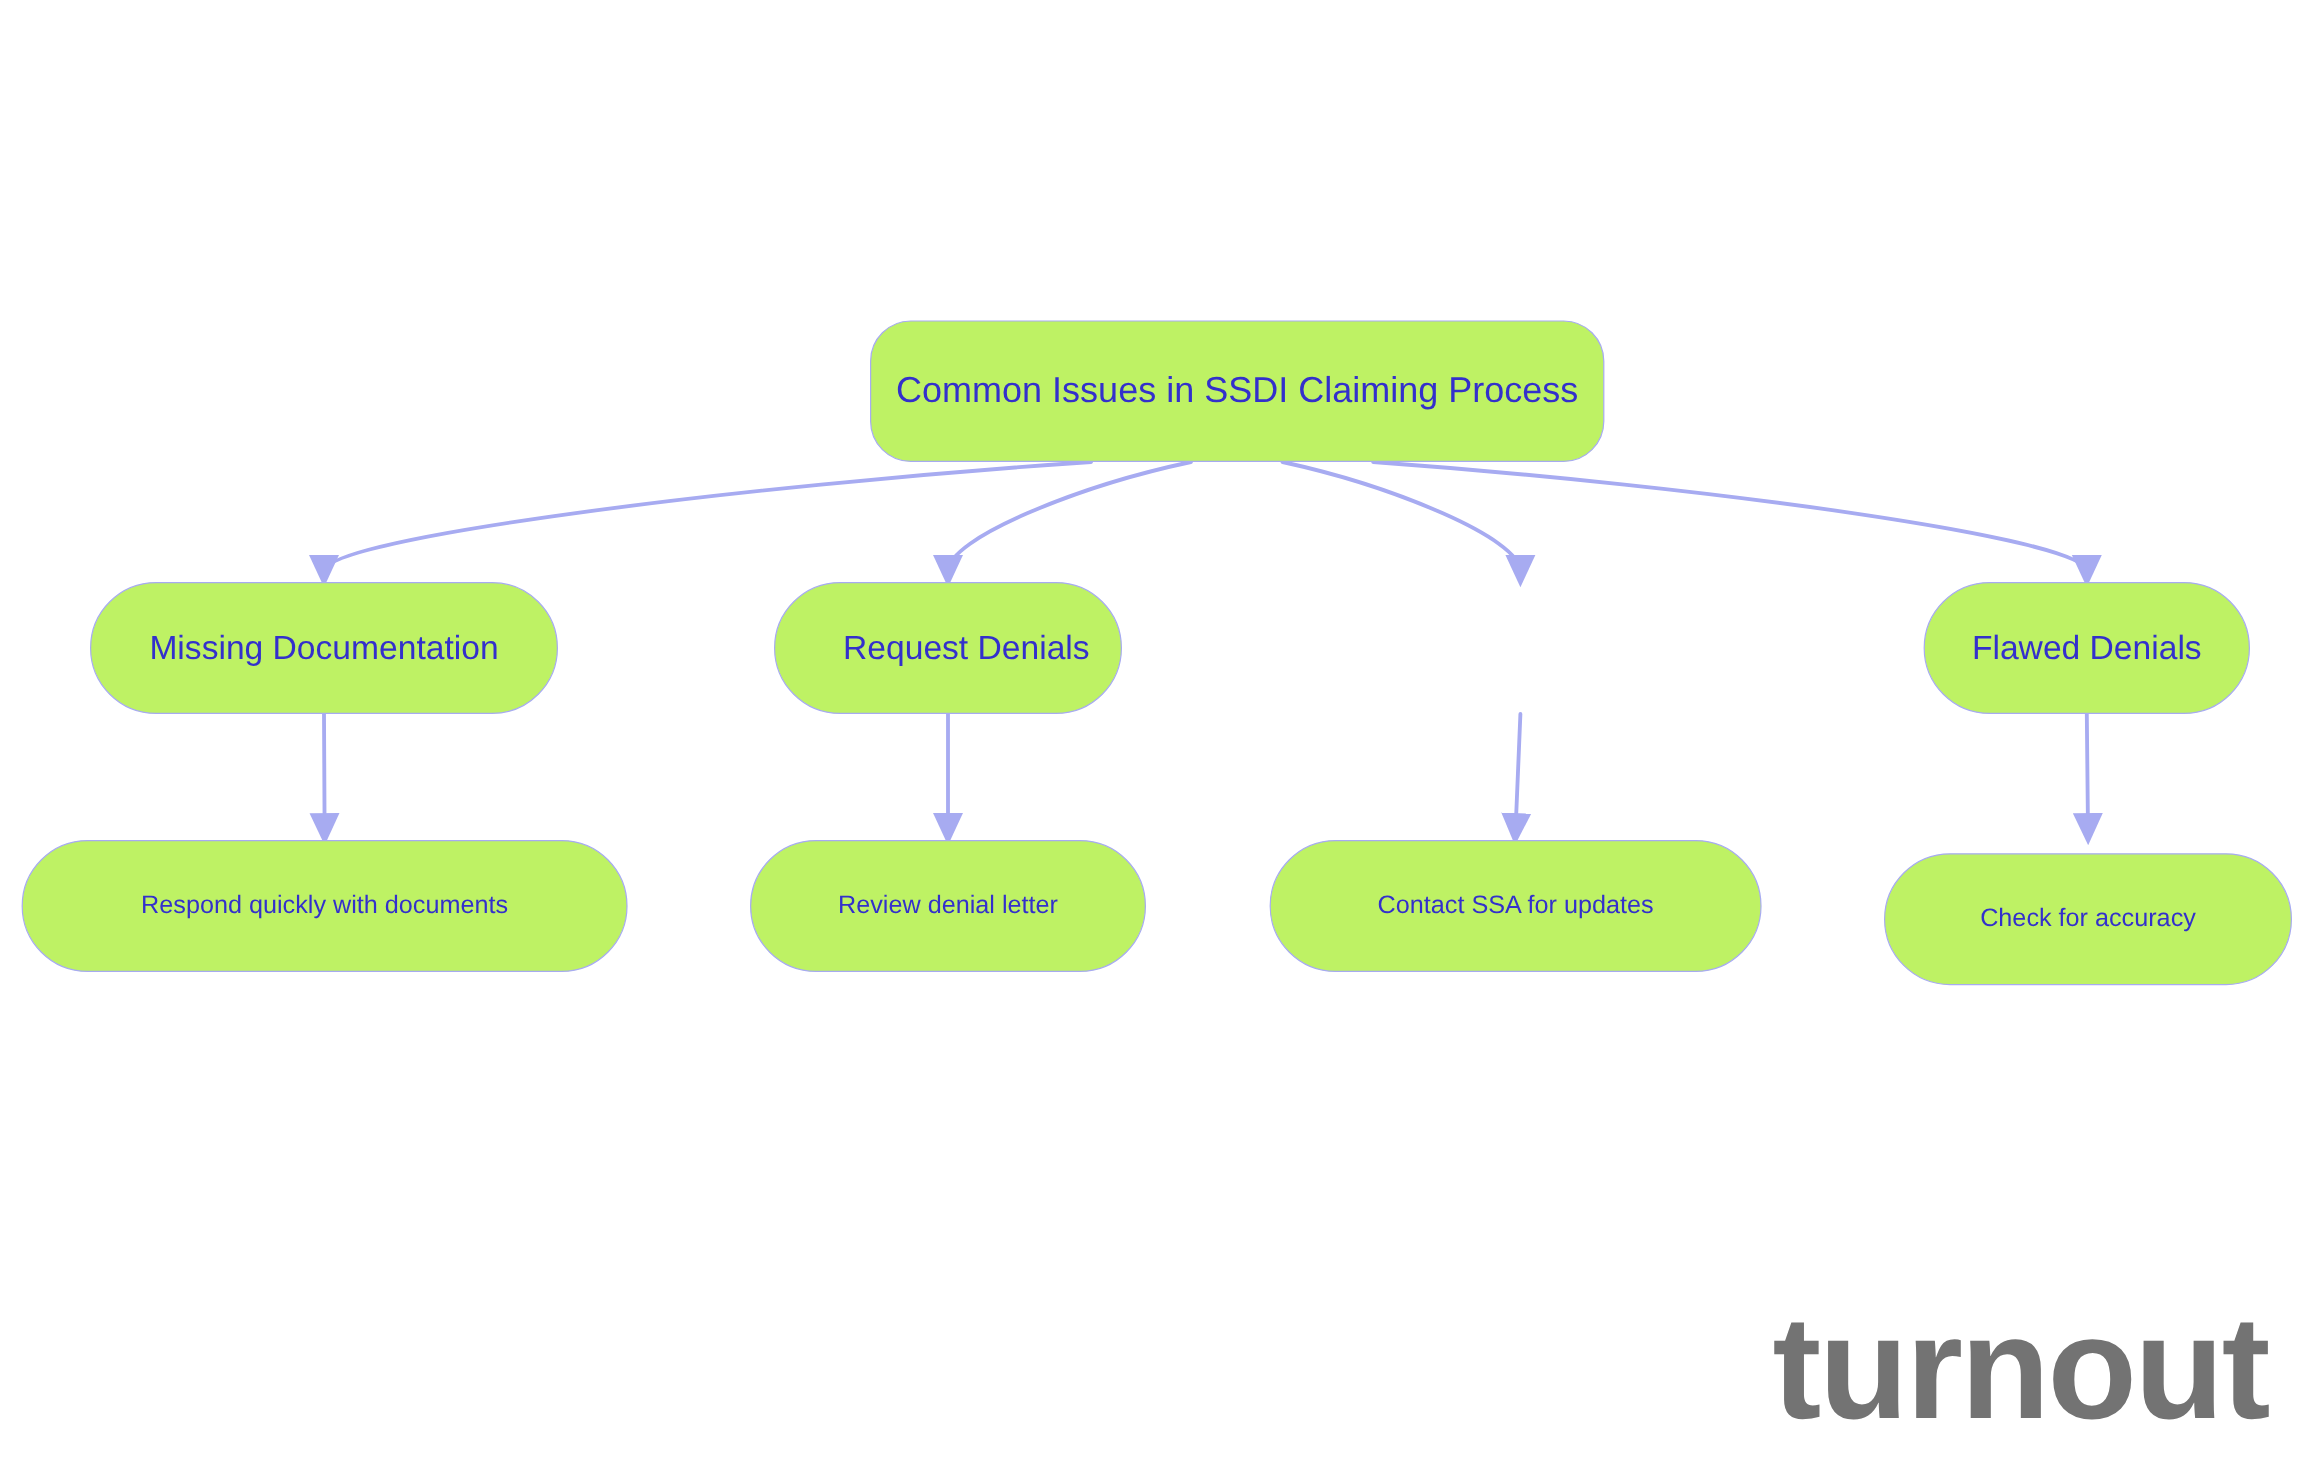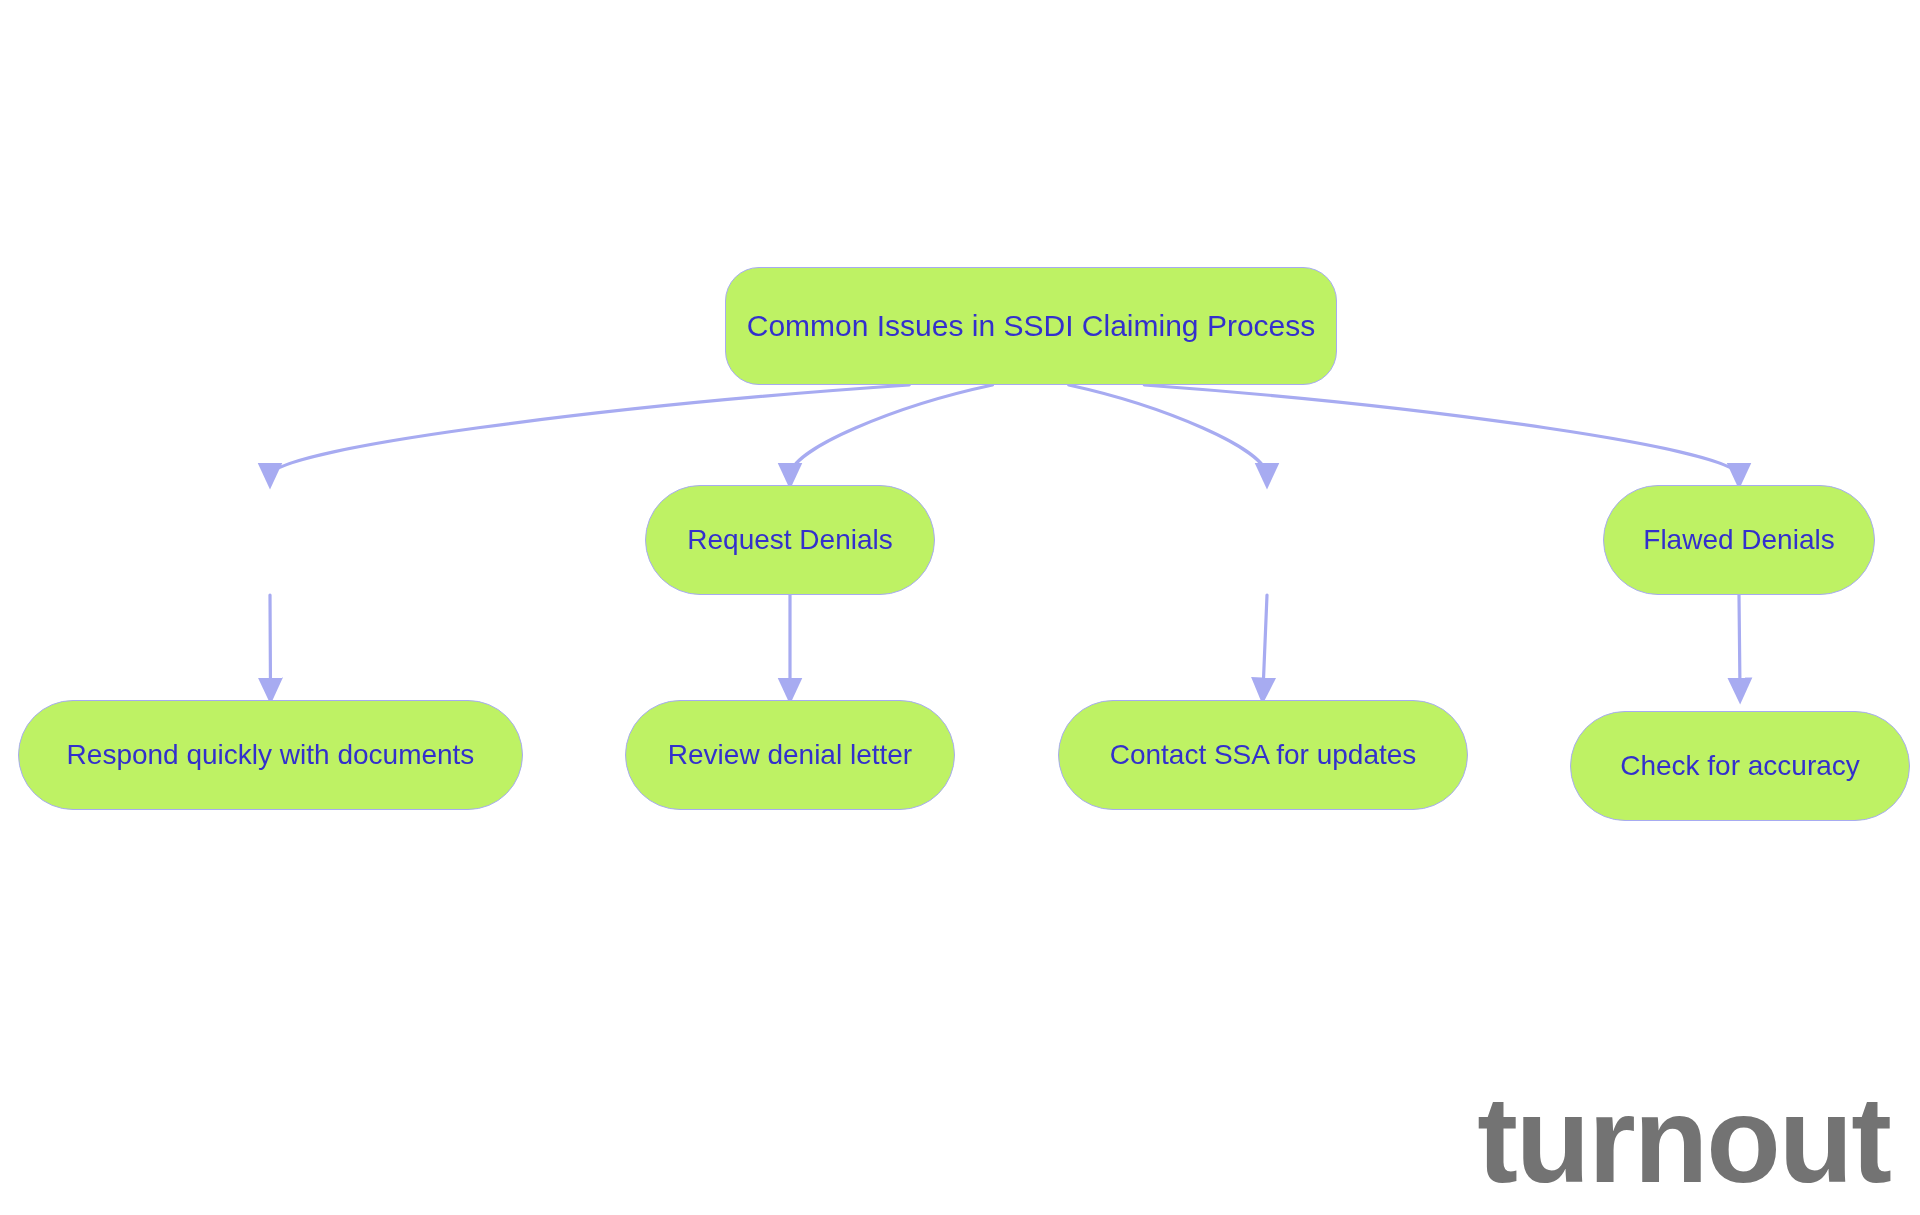--- a/index.html
+++ b/index.html
@@ -43,21 +43,21 @@
   .node-root {
     border-radius: 34px;
     font-size: 30px;
   }
   .node-level1 {
     border-radius: 56px;
     font-size: 28px;
   }
   .node-level2 {
     border-radius: 56px;
-    font-size: 28px;
+    font-size: 21px;
   }
   .node-label {
     display: block;
     padding: 0 26px;
   }
   #brand-logo {
     position: absolute;
     right: 30px;
     bottom: 14px;
     font-size: 122px;
@@ -90,22 +90,25 @@
         <path d="M 790 595 L 790 691" fill="none" stroke="#a7abf1" stroke-width="3.2" stroke-linecap="round" marker-end="url(#arrowhead)"></path>
         <path d="M 1267 595 L 1263 691" fill="none" stroke="#a7abf1" stroke-width="3.2" stroke-linecap="round" marker-end="url(#arrowhead)"></path>
         <path d="M 1739 595 L 1740 691" fill="none" stroke="#a7abf1" stroke-width="3.2" stroke-linecap="round" marker-end="url(#arrowhead)"></path>
       </g>
   </svg>
 
   <div class="node node-root" id="node-root" style="left: 725px; top: 267px; width: 612px; height: 118px;">
     <span class="node-label">Common Issues in SSDI Claiming Process</span>
   </div>
 
+  <div class="node node-level1" id="node-missing-documentation" style="left: 75px; top: 485px; width: 390px; height: 110px;">
+    <span class="node-label">Missing Documentation</span>
+  </div>
 
-  <div class="node node-level1" id="node-request-denials" style="left: 645px; top: 485px; width: 290px; height: 110px;">
+  <div class="node node-level1" id="node-request-denials" style="left: 645px; top: 485px; width: 290px; height: 110px; justify-content: flex-end;">
     <span class="node-label">Request Denials</span>
   </div>
 
 
   <div class="node node-level1" id="node-flawed-details" style="left: 1603px; top: 485px; width: 272px; height: 110px;">
     <span class="node-label">Flawed Denials</span>
   </div>
 
   <div class="node node-level2" id="node-respond-quickly-with-documents" style="left: 18px; top: 700px; width: 505px; height: 110px;">
     <span class="node-label">Respond quickly with documents</span>

